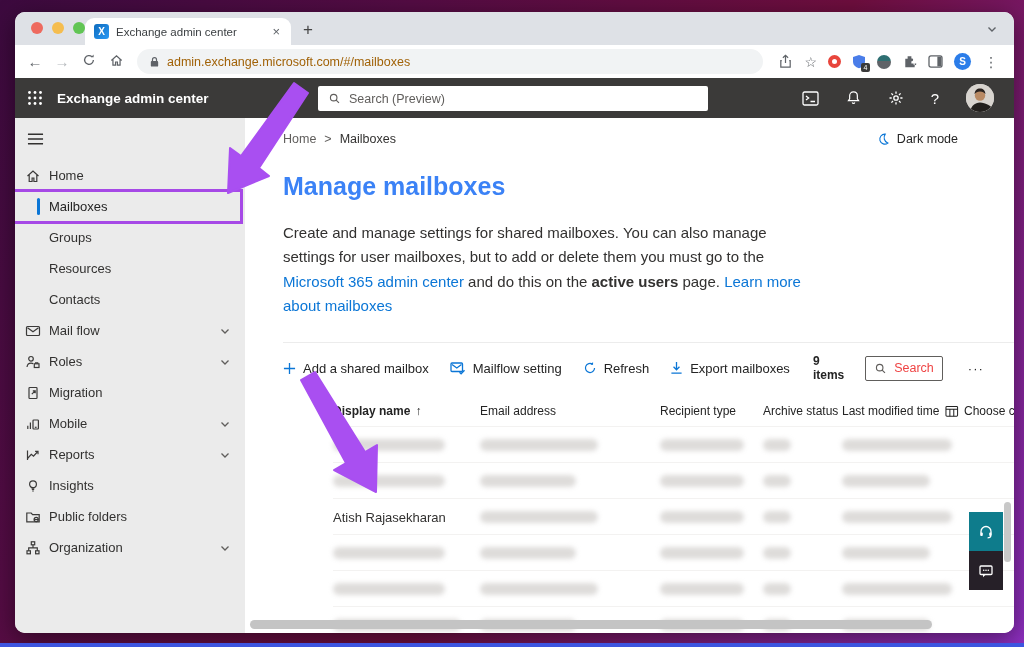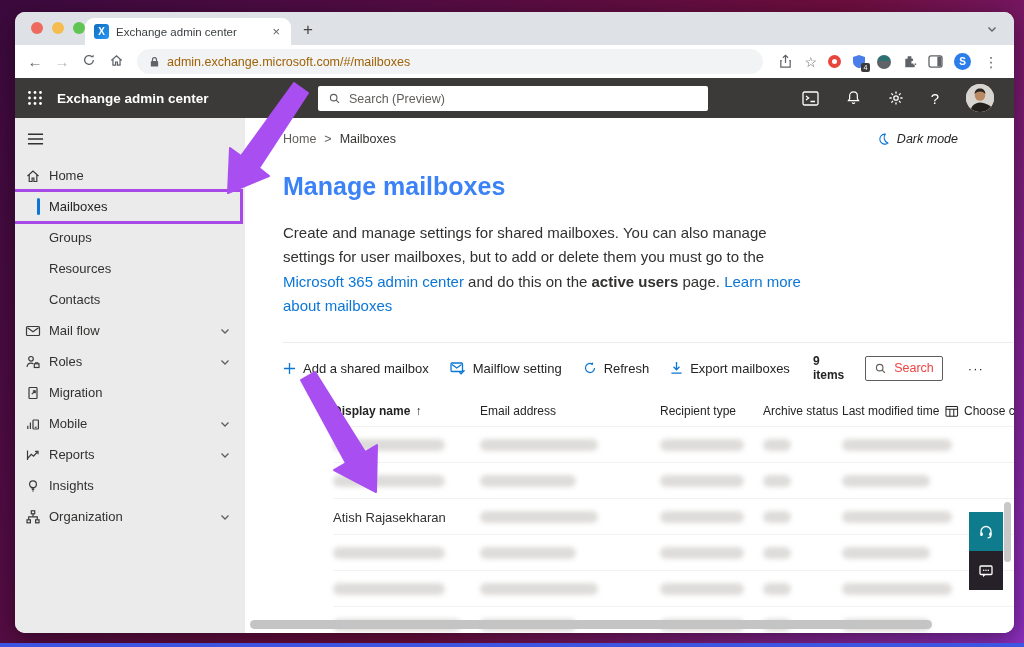--- a/index.html
+++ b/index.html
@@ -78,21 +78,21 @@
   .s-item.selected .lbl { color:#242424; }
   .s-item.selected::before { content:""; position:absolute; left:22px; top:7px; width:3px; height:17px;
     background:var(--accent,#0b76d6); border-radius:2px; }
   .s-item.highlighted::after { content:""; position:absolute; left:-5px; right:2px; top:-2px; bottom:-2px;
     border:3px solid var(--highlight-box,#a649e6); pointer-events:none; }
 
   .main { flex:1; background:#fff; position:relative; overflow:hidden; }
   .crumb-row { display:flex; align-items:center; justify-content:space-between; padding:14px 56px 0 38px; }
   .crumbs { font-size:12.5px; color:#605e5c; display:flex; gap:8px; align-items:center; }
   .crumbs .cur { color:#323130; }
-  .darkmode { display:flex; align-items:flex-start; gap:7px; font-size:12.5px; color:#242424;font-style:italic; }
+  .darkmode { display:flex; align-items:flex-start; gap:7px; font-size:12.5px; color:#242424; }
   .page-title { margin:26px 0 0 38px; font-size:25px; font-weight:700; color:#3b82f6; }
   .desc { margin:20px 0 12px 38px; width:528px; font-size:15px; line-height:1.62; color:#323130; }
   .desc a { color:var(--accent,#0b76d6); text-decoration:none; }
   .desc b { font-weight:700; }
 
   .cmdbar { margin:24px 0 0 38px; padding:11px 56px 0 0; border-top:1px solid #ececec;
     display:flex; align-items:center; gap:21px; }
   .cmd { display:flex; align-items:center; gap:7px; font-size:13px; color:#242424; white-space:nowrap; }
   .items-count { font-size:12px; font-weight:700; color:#242424; margin-left:2px; }
   .searchbox { margin-left:auto; width:140px; height:25px; border:1px solid #605e5c; border-radius:2px;
@@ -331,20 +331,28 @@
           </div>
           <div class="s-item">
             <svg width="16" height="16" viewBox="0 0 16 16">
               <circle cx="8" cy="6.3" r="3.4" fill="none" stroke="#3b3a39" stroke-width="1.2"></circle>
               <path d="M6.6 9.8h2.8M6.8 11.4h2.4M7.2 13h1.6" fill="none" stroke="#3b3a39" stroke-width="1.2"></path>
             </svg>
             <span class="lbl">Insights</span>
           </div>
           <div class="s-item">
             <svg width="16" height="16" viewBox="0 0 16 16">
+              <path d="M1.8 4h4.4l1.4 1.6h6.6v7.2H1.8z" fill="none" stroke="#3b3a39" stroke-width="1.2"></path>
+              <circle cx="11.2" cy="10.5" r="2.1" fill="none" stroke="#3b3a39" stroke-width="1.2"></circle>
+              <path d="M9.1 10.5h4.2" fill="none" stroke="#3b3a39" stroke-width="1.2"></path>
+            </svg>
+            <span class="lbl">Public folders</span>
+          </div>
+          <div class="s-item">
+            <svg width="16" height="16" viewBox="0 0 16 16">
               <rect x="6.3" y="1.8" width="3.4" height="3" fill="none" stroke="#3b3a39" stroke-width="1.2"></rect>
               <rect x="2" y="10.8" width="3.4" height="3" fill="none" stroke="#3b3a39" stroke-width="1.2"></rect>
               <rect x="10.6" y="10.8" width="3.4" height="3" fill="none" stroke="#3b3a39" stroke-width="1.2"></rect>
               <path d="M8 4.8v3M3.7 10.8V7.8h8.6v3" fill="none" stroke="#3b3a39" stroke-width="1.2"></path>
             </svg>
             <span class="lbl">Organization</span>
             <span class="chev">
               <svg width="12" height="12" viewBox="0 0 12 12">
                 <path d="M2.5 4.5 6 8l3.5-3.5" fill="none" stroke="#605e5c" stroke-width="1.3"></path>
               </svg>

